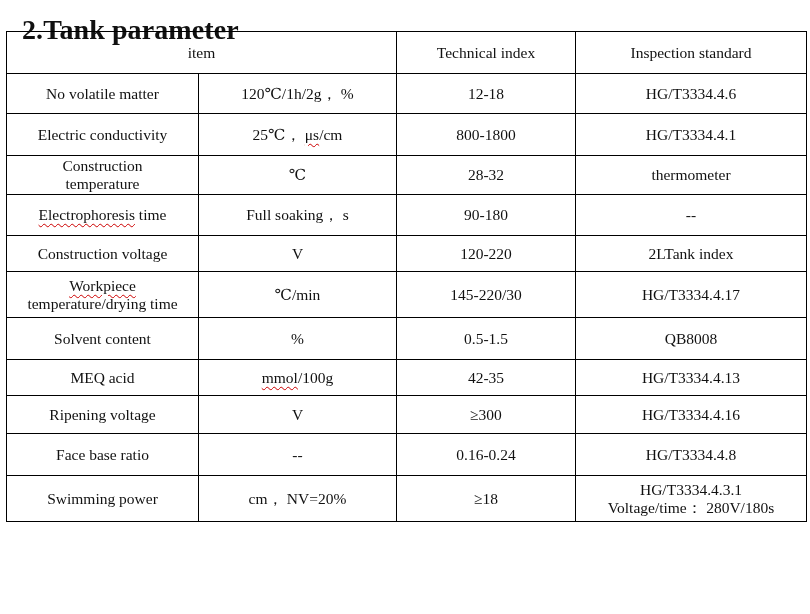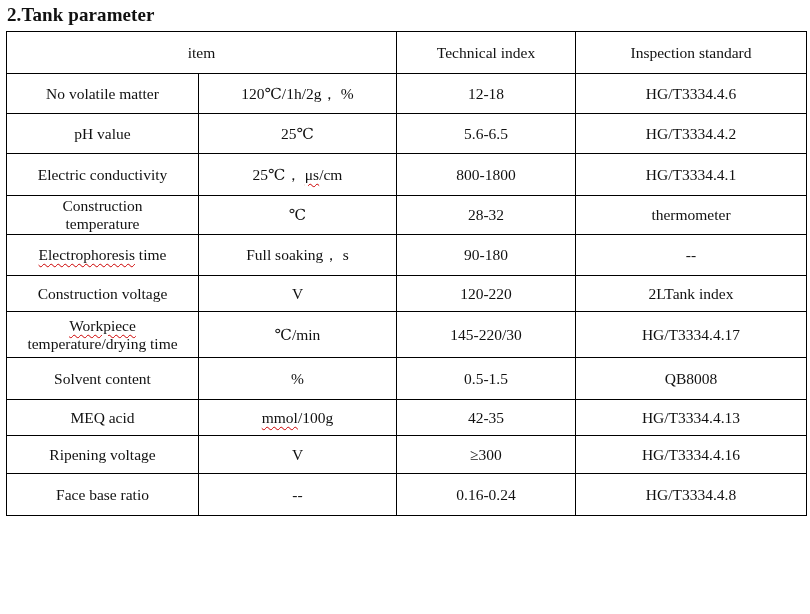--- a/index.html
+++ b/index.html
@@ -1,19 +1,19 @@
 <!DOCTYPE html>
 <html><head>
   <meta charset="utf-8">
   <style>
     html, body { margin: 0; padding: 0; background: #ffffff; }
     body { width: 810px; height: 614px; position: relative; overflow: hidden;
            font-family: "Liberation Serif", "DejaVu Serif", serif; color: #111; }
-    .title { position: absolute; left: 6px; top: 0px; font-size: 19px; font-weight: bold;
-             line-height: 28px; margin: 1px; letter-spacing: 0.1px; }
+    .title { position: absolute; left: 6px; top: 0px; font-size: 28px; font-weight: bold;
+             line-height: 28px; margin: 16px; letter-spacing: 0.1px; }
     table.params { position: absolute; left: 6px; top: 31px; border-collapse: collapse;
                    table-layout: fixed; width: 800px; }
     table.params td, table.params th { border: 1.5px solid #000; text-align: center;
            vertical-align: middle; font-size: 15.5px; font-weight: normal; padding: 0 8px;
            line-height: 18px; }
     .c1 { width: 192px; } .c2 { width: 198px; } .c3 { width: 179px; } .c4 { width: 231px; }
     .wavy { text-decoration: underline wavy #c00; text-decoration-thickness: 1px;
             text-underline-offset: 3px; }
     .two { line-height: 19px; margin-top: 12px; }
   </style>
@@ -36,26 +36,20 @@
     <th>Inspection standard</th>
   </tr>
 
   <tr style="height:40px">
     <td>No volatile matter</td>
     <td>120℃/1h/2g， %</td>
     <td>12-18</td>
     <td>HG/T3334.4.6</td>
   </tr>
 
-  <tr style="height:40px">
-    <td>pH value</td>
-    <td>25℃</td>
-    <td>5.6-6.5</td>
-    <td>HG/T3334.4.2</td>
-  </tr>
 
   <tr style="height:42px">
     <td>Electric conductivity</td>
     <td><span>25℃， </span><span class="wavy">μs</span><span>/cm</span></td>
     <td>800-1800</td>
     <td>HG/T3334.4.1</td>
   </tr>
 
 
   <tr style="height:39px">
@@ -107,14 +101,20 @@
     <td>HG/T3334.4.16</td>
   </tr>
 
   <tr style="height:42px">
     <td>Face base ratio</td>
     <td>--</td>
     <td>0.16-0.24</td>
     <td>HG/T3334.4.8</td>
   </tr>
 
+  <tr style="height:46px">
+    <td>Swimming power</td>
+    <td>cm， NV=20%</td>
+    <td>≥18</td>
+    <td class="two"><span>HG/T3334.4.3.1</span><br><span>Voltage/time： 280V/180s</span></td>
+  </tr>
 </tbody>
   </table>
 
 </body></html>

